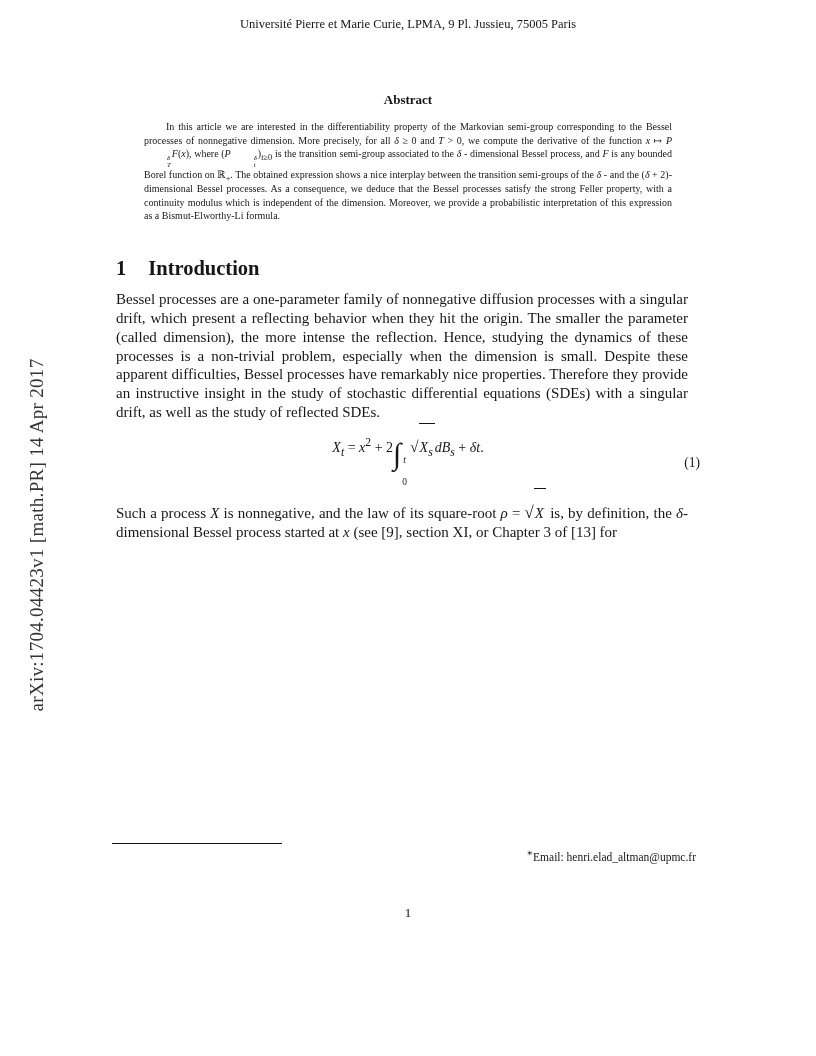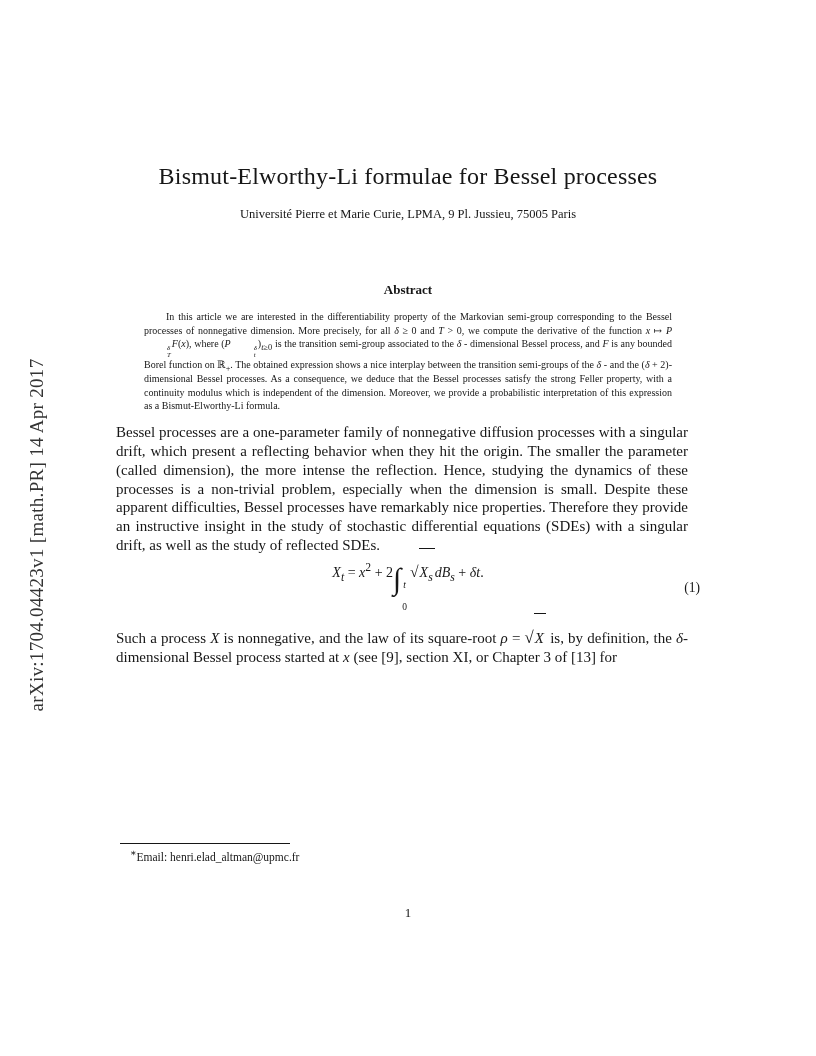--- a/index.html
+++ b/index.html
@@ -75,21 +75,21 @@
   p.body {
     margin: 10px 12px 0 0;
     font-size: 15px;
     line-height: 1.26;
     text-align: justify;
   }
   p.noindent { text-indent: 0; }
   p.indent { text-indent: 20px; margin-top: 0; }
   .equation {
     position: relative;
-    margin: 8px 0 14px 0;
+    margin: 16px 0 14px 0;
     text-align: center;
     font-size: 14px;
   }
   .eq-number {
     position: absolute;
     right: 0;
     top: 50%;
     transform: translateY(-50%);
     font-size: 13.6px;
   }
@@ -119,23 +119,24 @@
     vertical-align: -1.1em;
     margin: 0 3px 0 1px;
     line-height: 1;
   }
   .sqrt { white-space: nowrap; }
   .sqrt .sign { font-size: 112%; }
   .rad { border-top: 1px solid #161616; padding: 16px 2px 0 1px; }
   sup, sub { line-height: 0; }
   .footnote-area {
     position: absolute;
-    left: 120px;
+    left: 112px;
     top: 843px;
     width: 584px;
+    text-align: right;
   }
   .footnote-rule {
     width: 170px;
     border-top: 1px solid #161616;
   }
   .footnote {
     margin: 7px 0 0 0;
     font-size: 11.5px;
     text-indent: 10px;
   }
@@ -151,36 +152,38 @@
 </style>
 </head>
 <body>
 
 <div class="page">
 
   <div class="arxiv">arXiv:1704.04423v1  [math.PR]  14 Apr 2017</div>
 
   <div class="content">
 
-    <h1 class="title">Bismut-Elworthy-Li formulae for Bessel processes</h1>
 
 
     <div class="affiliation">Université Pierre et Marie Curie, LPMA, 9 Pl. Jussieu, 75005 Paris</div>
 
     <div class="abstract">
       <div class="abstract-heading">Abstract</div>
       <p class="abstract-body">In this article we are interested in the differentiability property of the Markovian semi-group corresponding to the Bessel processes of nonnegative dimension. More precisely, for all <i>δ</i> ≥ 0 and <i>T</i> &gt; 0, we compute the derivative of the function <i>x</i> ↦ <i>P</i><span class="ss">
             <span><i>δ</i></span>
             <span><i>T</i></span>
           </span><i>F</i>(<i>x</i>), where (<i>P</i><span class="ss">
             <span><i>δ</i></span>
             <span><i>t</i></span>
           </span>)<sub><i>t</i>≥0</sub> is the transition semi-group associated to the <i>δ</i> - dimensional Bessel process, and <i>F</i> is any bounded Borel function on ℝ<sub>+</sub>. The obtained expression shows a nice interplay between the transition semi-groups of the <i>δ</i> - and the (<i>δ</i> + 2)-dimensional Bessel processes. As a consequence, we deduce that the Bessel processes satisfy the strong Feller property, with a continuity modulus which is independent of the dimension. Moreover, we provide a probabilistic interpretation of this expression as a Bismut-Elworthy-Li formula.</p>
     </div>
 
+    <h2 class="section">
+      <span class="section-number">1</span><span class="section-title">Introduction</span>
+    </h2>
 
     <p class="body noindent">Bessel processes are a one-parameter family of nonnegative diffusion processes with a singular drift, which present a reflecting behavior when they hit the origin. The smaller the parameter (called dimension), the more intense the reflection. Hence, studying the dynamics of these processes is a non-trivial problem, especially when the dimension is small. Despite these apparent difficulties, Bessel processes have remarkably nice properties. Therefore they provide an instructive insight in the study of stochastic differential equations (SDEs) with a singular drift, as well as the study of reflected SDEs.</p>
 
 
     <div class="equation">
       <span class="eq-body"><i>X</i><sub><i>t</i></sub> = <i>x</i><sup>2</sup> + 2<span class="int">∫</span><span class="ilim">
             <span><i>t</i></span>
             <span>0</span>
           </span><span class="sqrt"><span class="sign">√</span><span class="rad"><i>X</i><sub><i>s</i></sub></span></span><i>dB</i><sub><i>s</i></sub> + <i>δt</i>.</span>
       <span class="eq-number">(1)</span>

